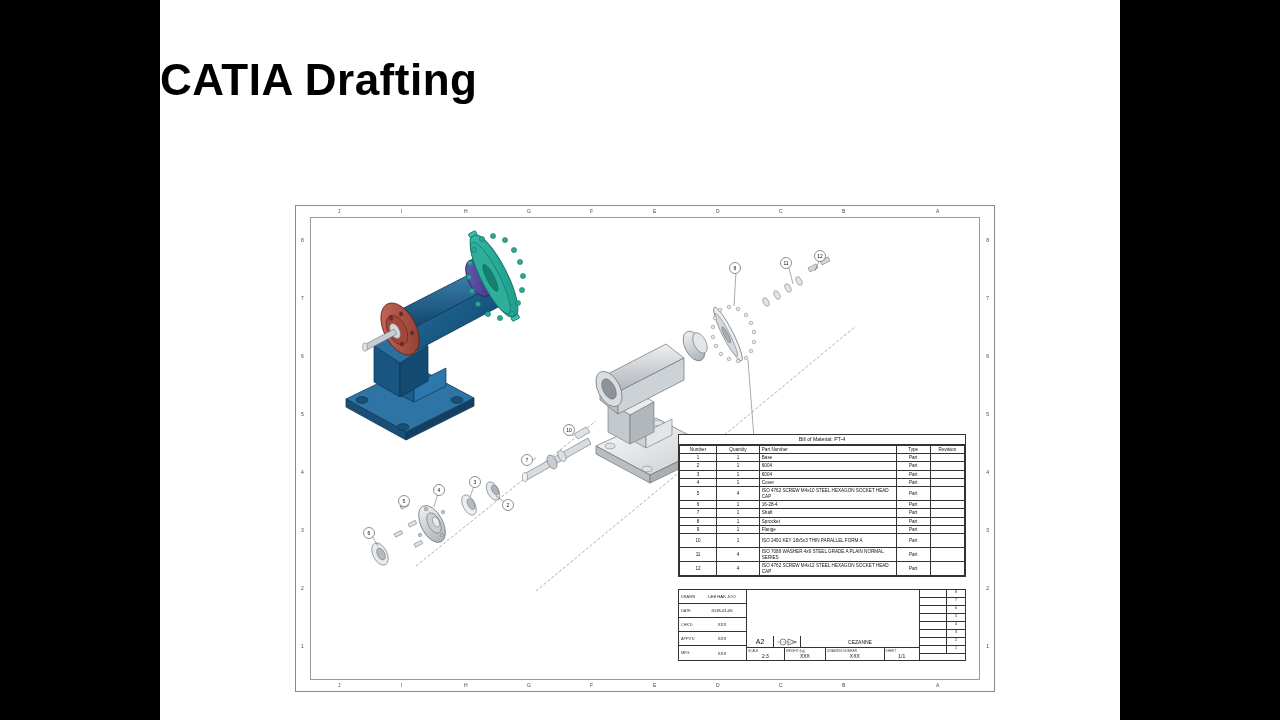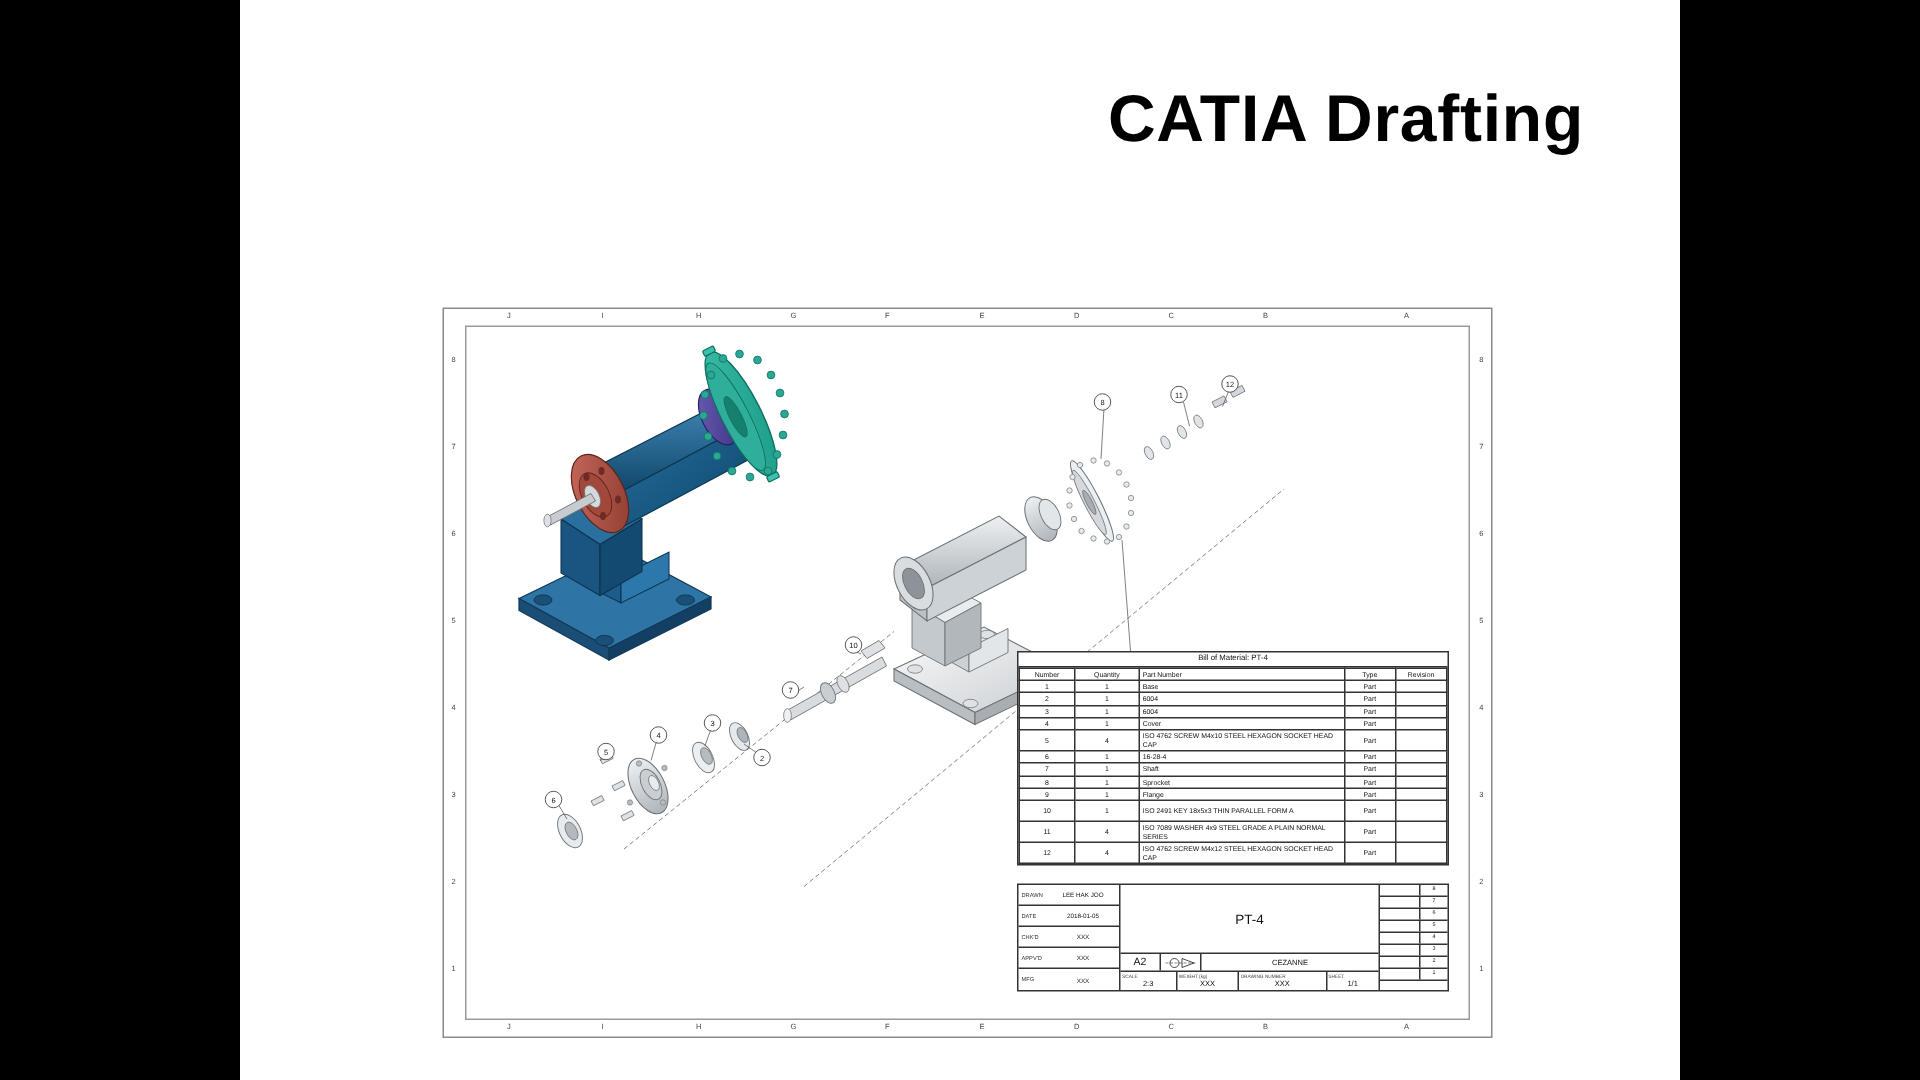--- a/index.html
+++ b/index.html
@@ -25,21 +25,21 @@
     top: 0;
     width: 960px;
     height: 720px;
     background: #ffffff;
   }
   .title-block {
     position: absolute;
     left: 0;
     top: 56px;
     width: 896px;
-    text-align: right;
+    text-align: left;
   }
   .title-main {
     font-size: 44px;
     font-weight: bold;
     color: #000;
     letter-spacing: 0.5px;
     line-height: 1.1;
   }
   .title-sub {
     font-size: 40px;
@@ -601,23 +601,20 @@
           <div class="tb-left-row">
             <span class="k">APPV'D</span>
             <span class="v">XXX</span>
           </div>
           <div class="tb-left-row">
             <span class="k">MFG</span>
             <span class="v">XXX</span>
           </div>
         </div>
 
-        <div class="tb-mid">
-          <span class="pt">PT-4</span>
-        </div>
 
         <div class="tb-org">
           <div class="sizebox">A2</div>
           <div class="proj">
             <svg width="22" height="8" viewBox="0 0 22 8">
               <circle cx="7" cy="4" r="3" fill="none" stroke="#333" stroke-width="0.6"></circle>
               <path d="M12 1 L20 4 L12 7 Z" fill="none" stroke="#333" stroke-width="0.6"></path>
               <line x1="1" y1="4" x2="21" y2="4" stroke="#333" stroke-width="0.4" stroke-dasharray="2 1"></line>
             </svg>
           </div>

